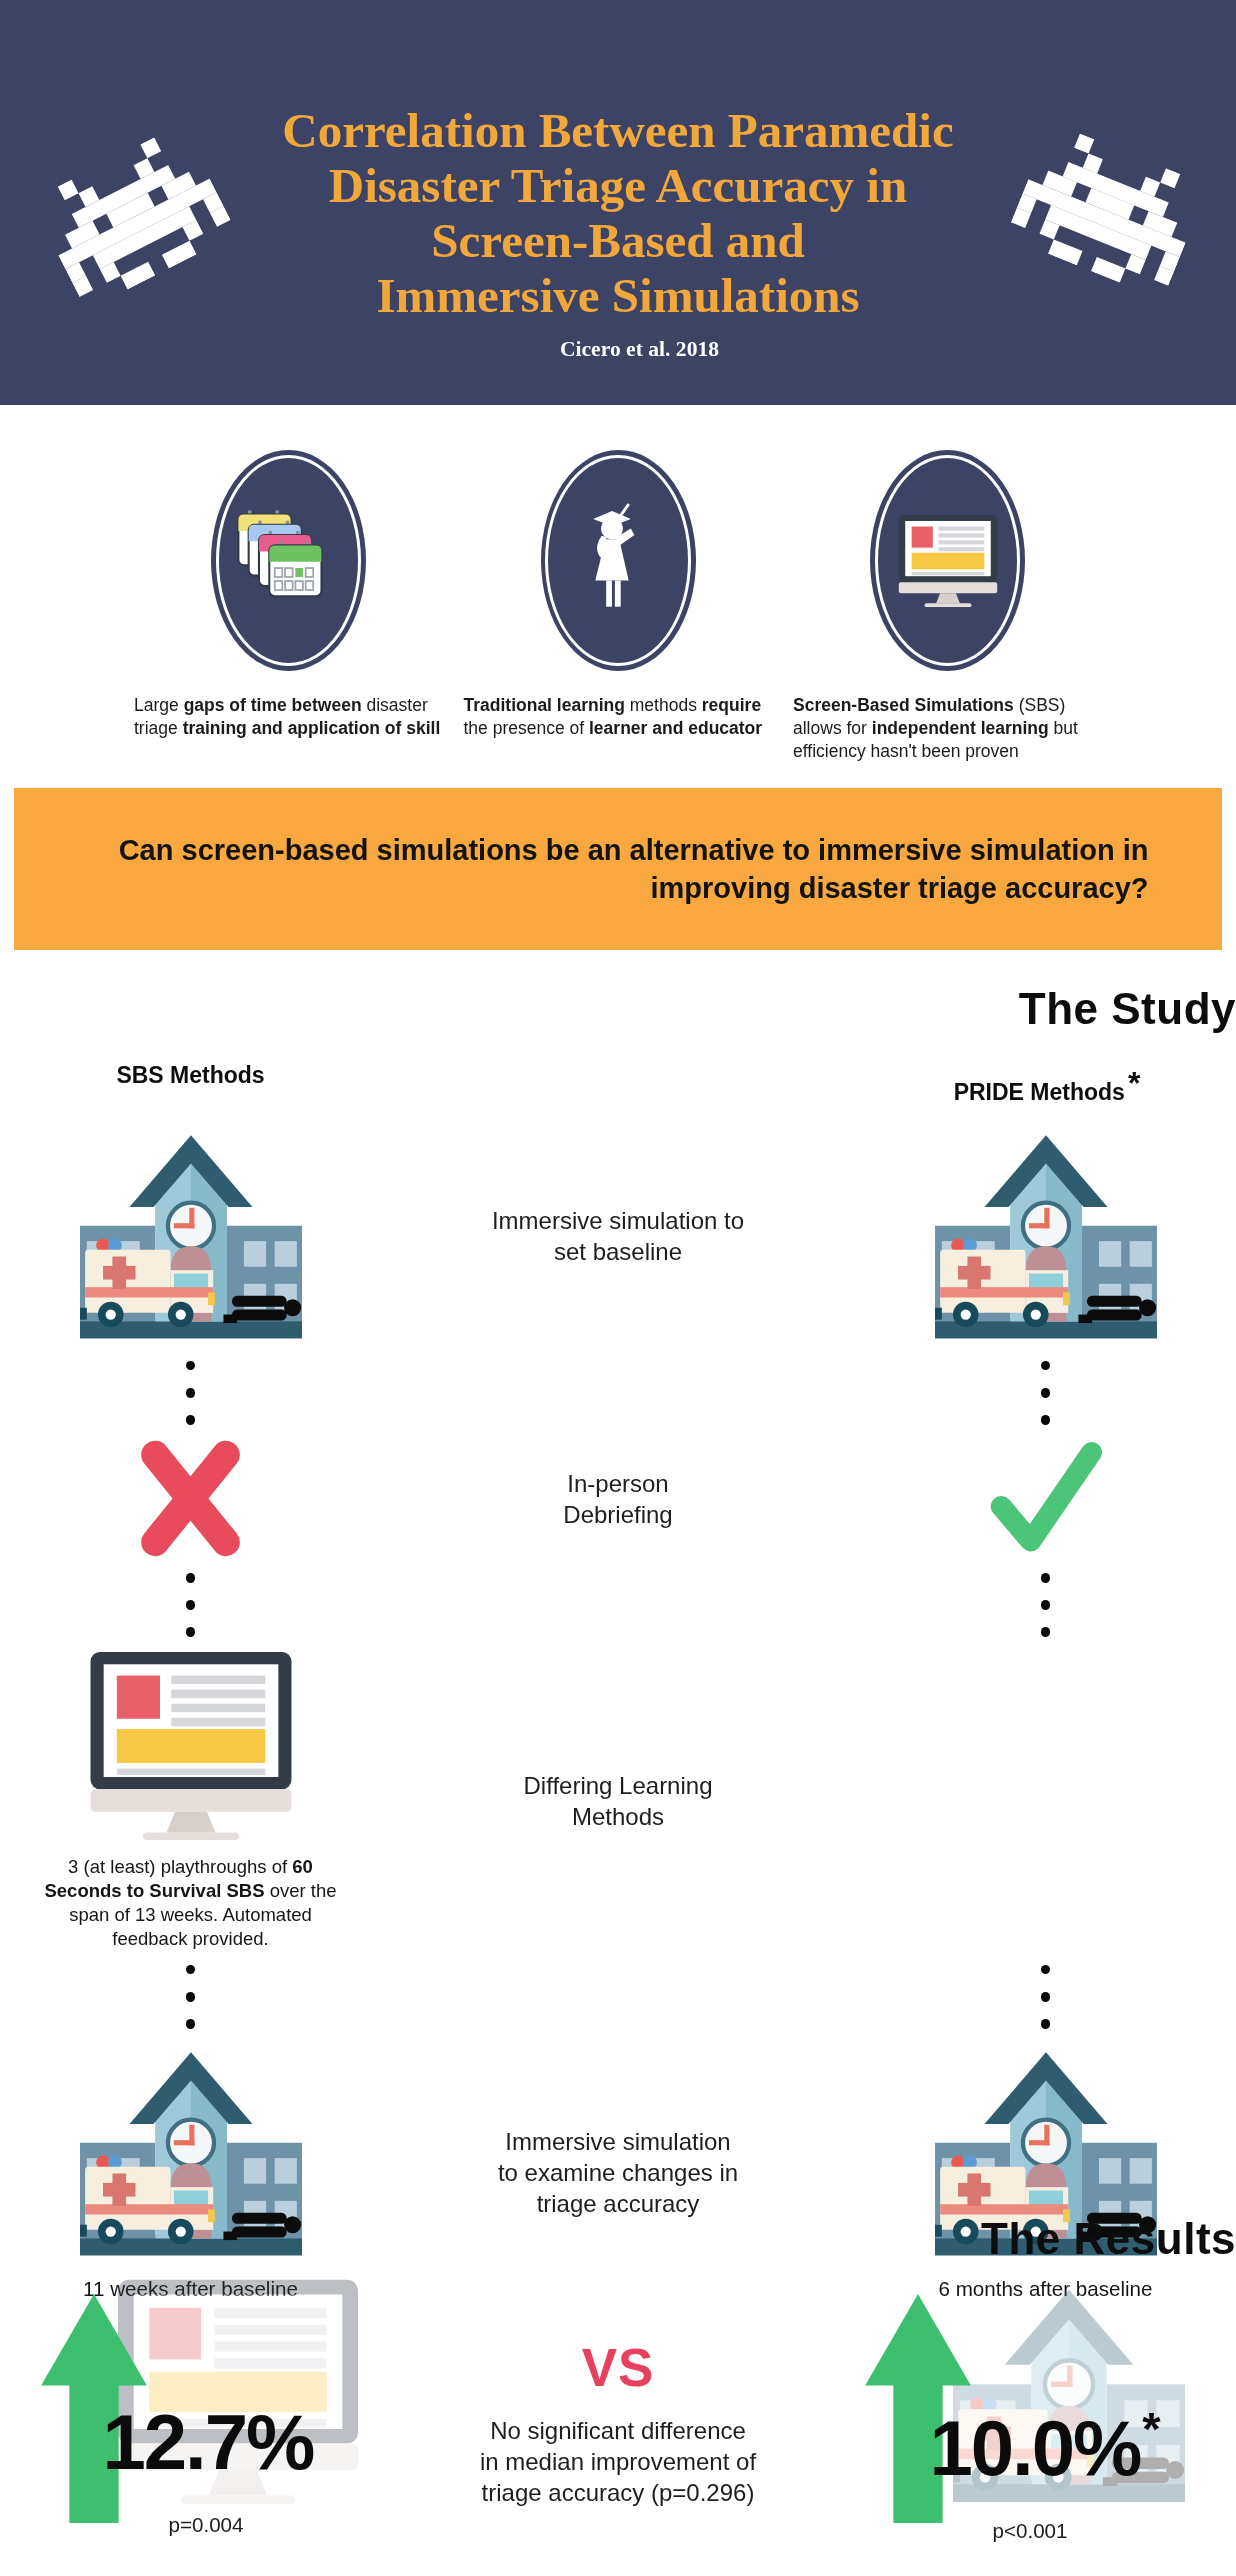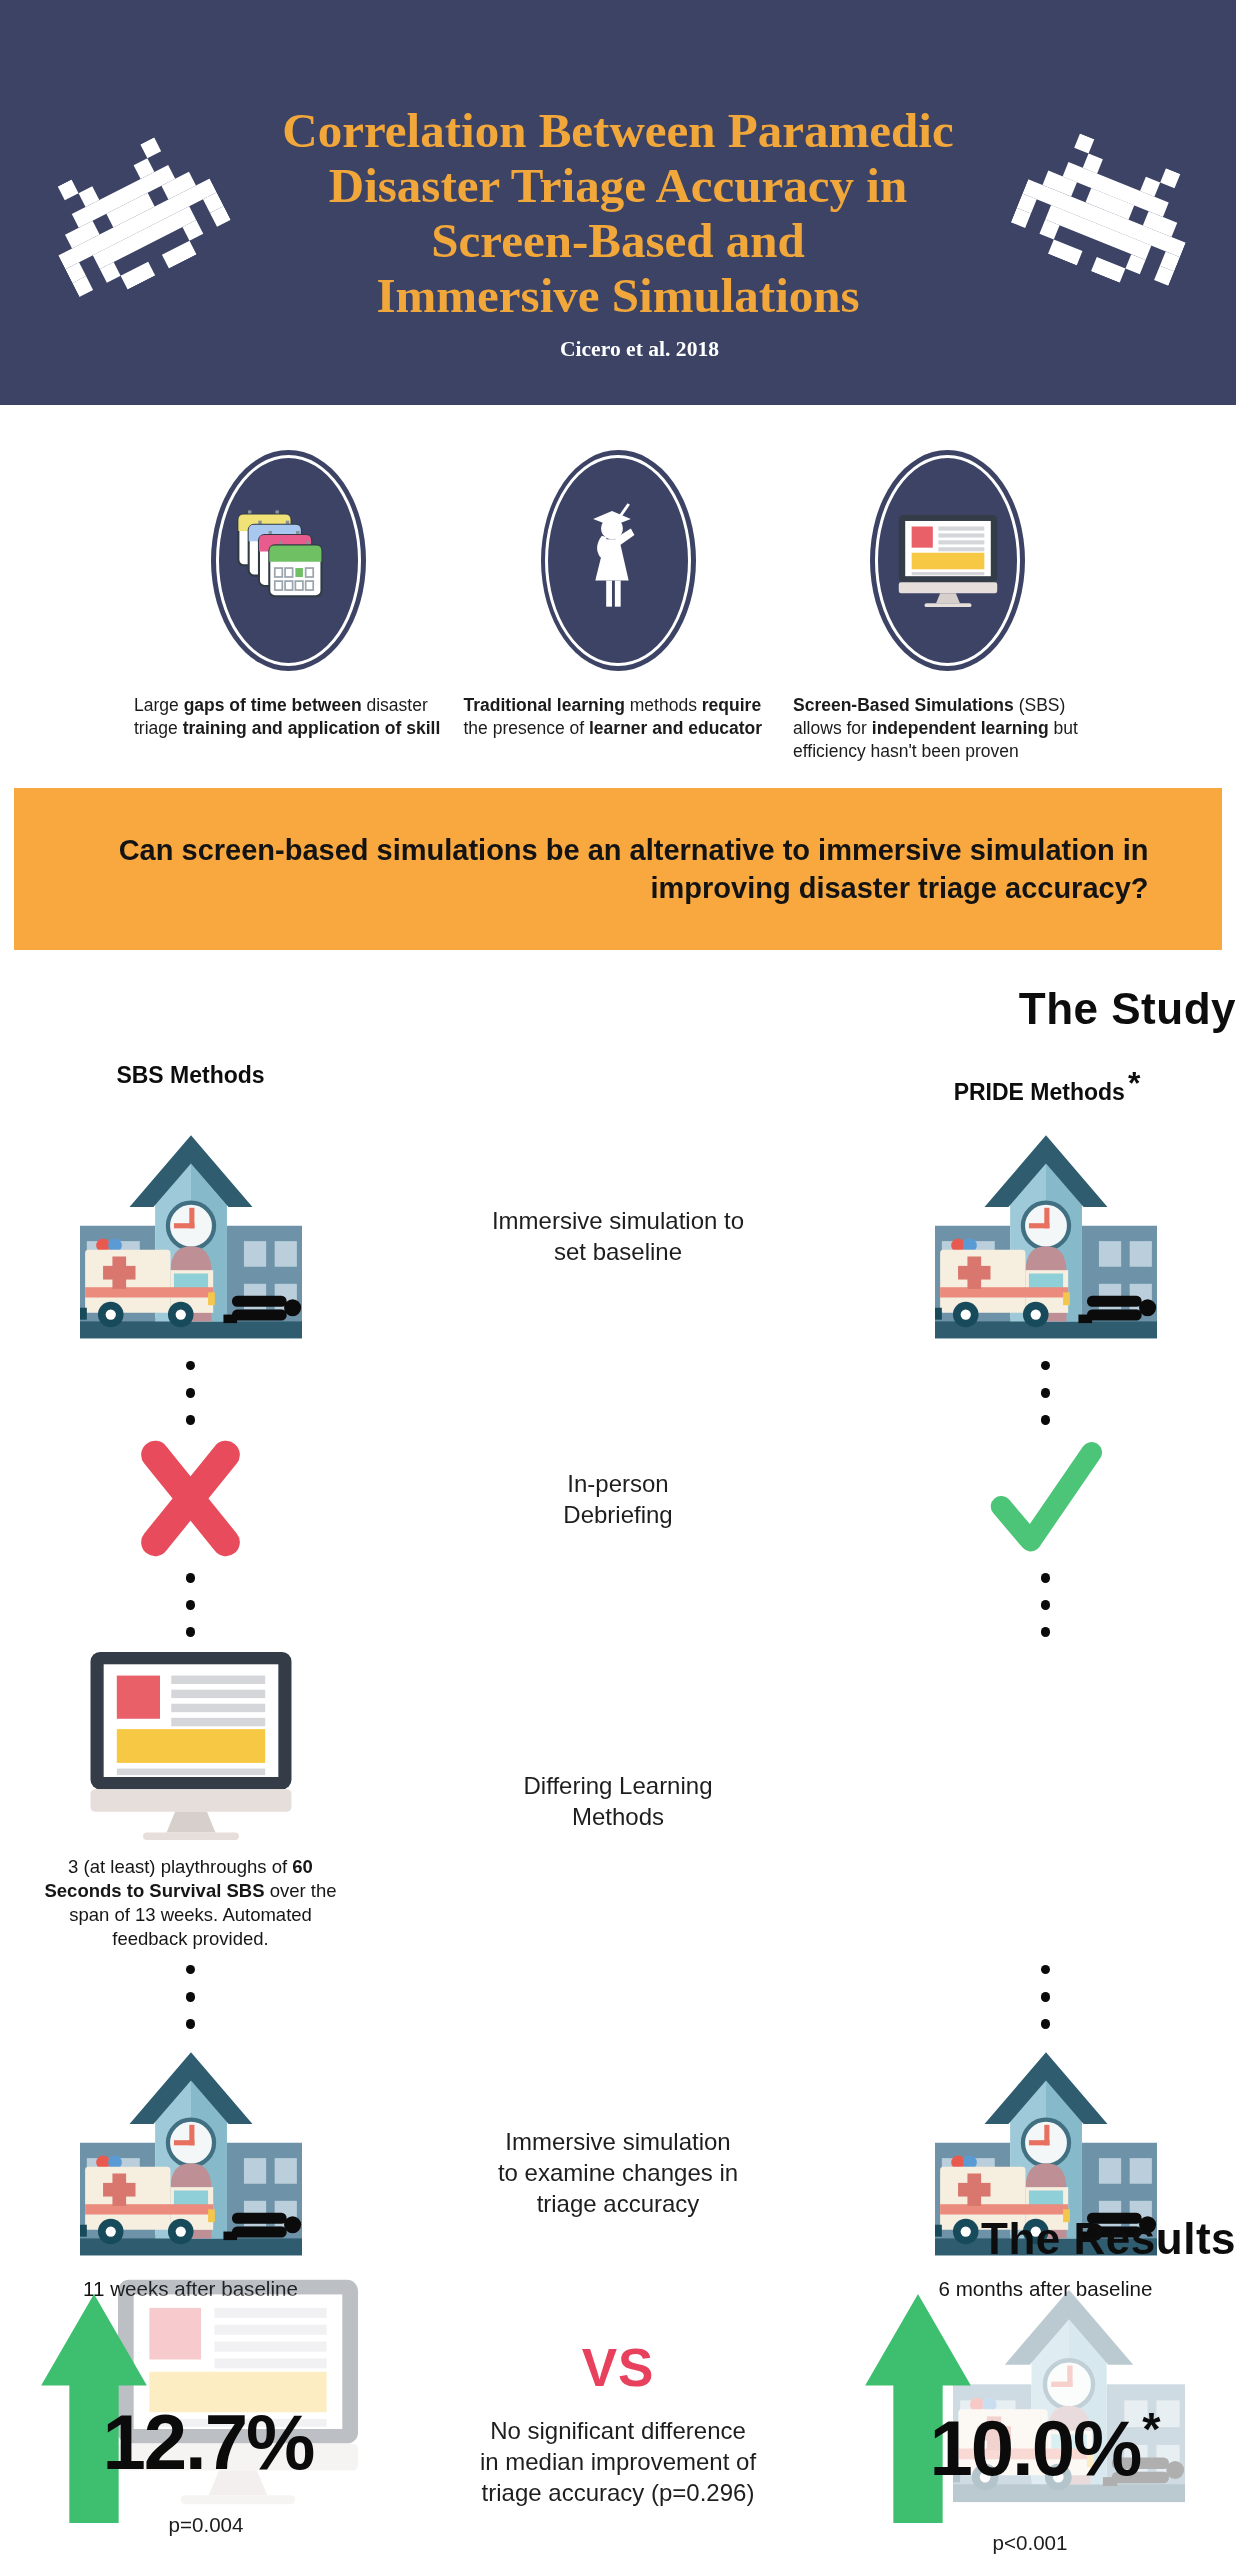--- a/index.html
+++ b/index.html
@@ -55,21 +55,21 @@
   .res-visual { position:relative; height:281px; width:371px; margin:0 auto; }
   .res-visual .faded { position:absolute; opacity:.32; }
   .res-visual .mon-f { left:88px; top:0; width:258px; height:226px; }
   .res-visual .bld-f { left:108px; top:0; width:232px; height:232px; }
   .res-arrow { position:absolute; left:20.6px; top:7.7px; width:106px; height:245px; }
   .big-num { position:absolute; font-size:78px; font-weight:700; color:#0b0b0b; letter-spacing:-2.1px; white-space:nowrap; }
   .num-l { left:82px; top:118px; }
   .num-r { left:85px; top:124px; }
   .big-num .ast { font-size:47px; position:relative; top:-30px; left:2.1px; letter-spacing:0; }
   .pval { position:absolute; left:0; width:100%; top:234px; text-align:center; font-size:20.6px; color:#1d1d1d; }
-  .pval.pr { top:252px; }
+  .pval.pr { top:240px; }
   .res-center { text-align:center; padding-top:58px; }
   .vs { font-size:53px; font-weight:700; color:#E8415E; letter-spacing:1px; }
   .res-text { margin:17.5px auto 0; font-size:24px; line-height:1.3; max-width:278px; color:#1e1e1e; }
 
   b { font-weight:700; }
   svg { display:block; }
 </style>
 </head>
 <body>
 

